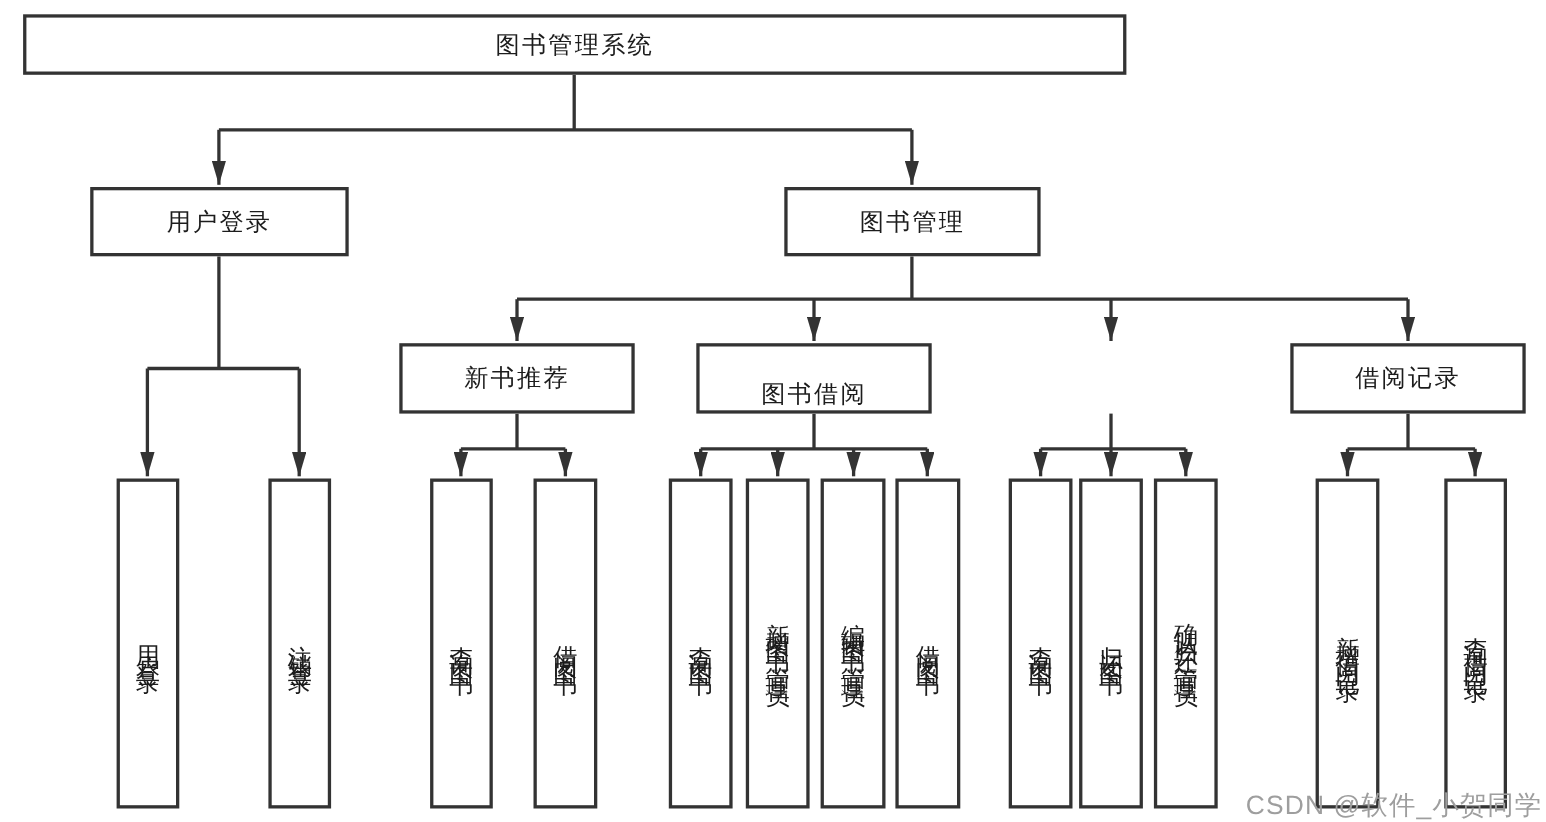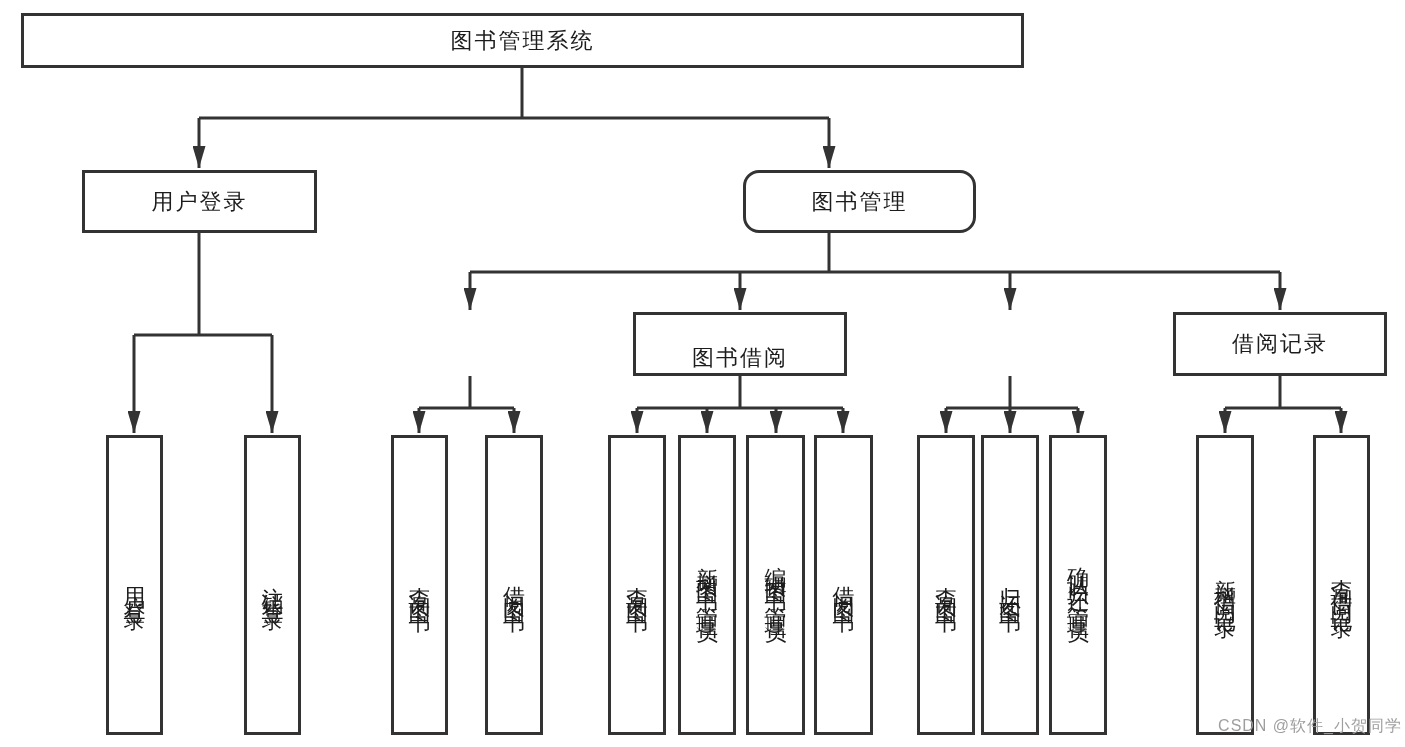--- a/index.html
+++ b/index.html
@@ -49,21 +49,21 @@
     text-orientation: mixed;
     letter-spacing: 8px;
     font-size: 22px;
     line-height: 1;
     white-space: normal;
   }
   .watermark {
     position: absolute;
     right: 3px;
     top: 716px;
-    font-size: 16px;
+    font-size: 24px;
     letter-spacing: 1px;
     color: var(--watermark);
     z-index: 5;
   }
 </style>
 </head>
 <body>
 
 <div class="canvas">
 
@@ -115,24 +115,27 @@
     <path class="ln" d="M1341,408 L1341,433" marker-end="url(#arrow)"></path>
   </svg>
 
   <div class="node root" style="left:21px; top:13px; width:1003px; height:55px;">
     <span class="lbl">图书管理系统</span>
   </div>
 
   <div class="node" style="left:82px; top:170px; width:235px; height:63px;">
     <span class="lbl">用户登录</span>
   </div>
-  <div class="node" style="left:743px; top:170px; width:233px; height:63px;border-radius:16px;">
+  <div class="node" style="left:713px; top:170px; width:233px; height:63px;">
     <span class="lbl">图书管理</span>
   </div>
 
+  <div class="node" style="left:363px; top:312px; width:214px; height:64px;">
+    <span class="lbl">新书推荐</span>
+  </div>
   <div class="node" style="left:633px; top:312px; width:214px; height:64px;align-items:flex-end;">
     <span class="lbl">图书借阅</span>
   </div>
   <div class="node" style="left:1173px; top:312px; width:214px; height:64px;">
     <span class="lbl">借阅记录</span>
   </div>
 
   <div class="node leaf" style="left:106px; top:435px; width:57px; height:300px;">
     <span class="lbl">用户登录</span>
   </div>

